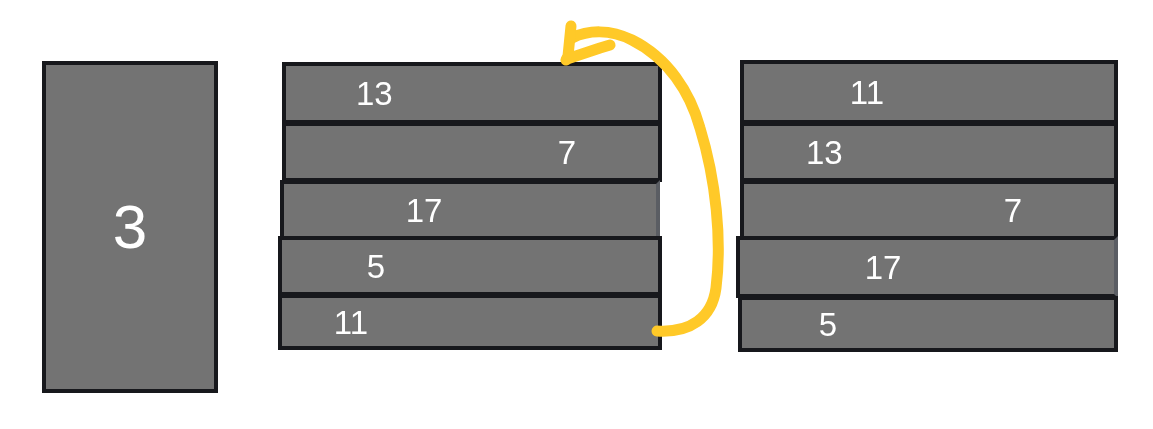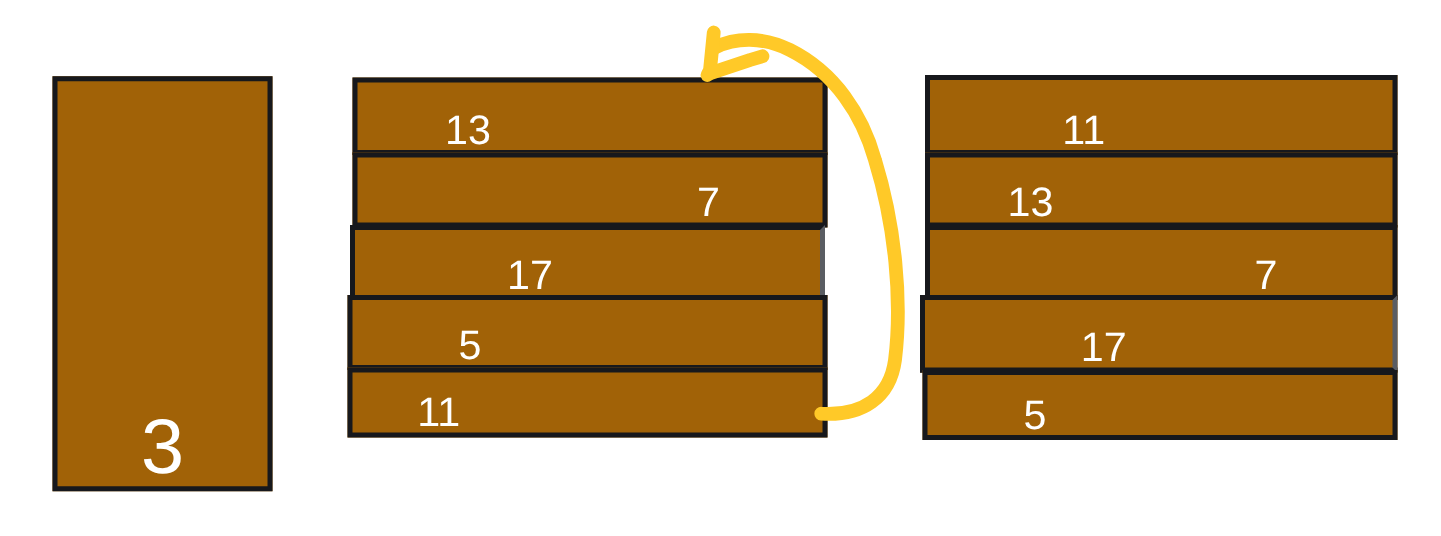--- a/index.html
+++ b/index.html
@@ -13,27 +13,27 @@
     height: 429px;
     background: #ffffff;
     overflow: hidden;
     font-family: "Liberation Sans", sans-serif;
   }
 
   
   .cell {
     position: absolute;
     box-sizing: border-box;
-    background: #a16207;
+    background: #737373;
     border: 4px solid #17181c;
     color: #ffffff;
     font-family: "Liberation Sans", sans-serif;
     font-weight: 400;
     display: flex;
-    align-items: flex-end;
+    align-items: center;
     line-height: 1;
     user-select: none;
   }
 
   
   .single-block {
     left: 42px;
     top: 61px;
     width: 176px;
     height: 332px;

